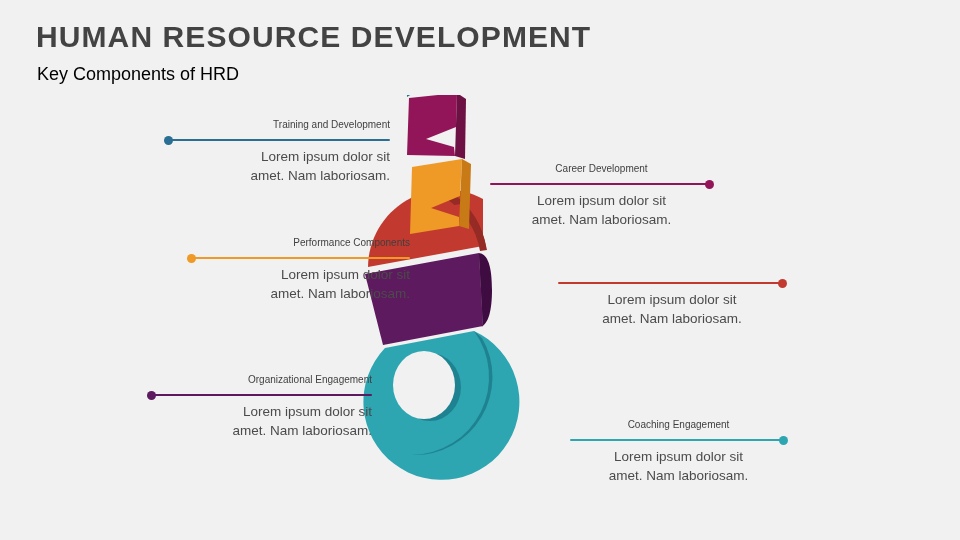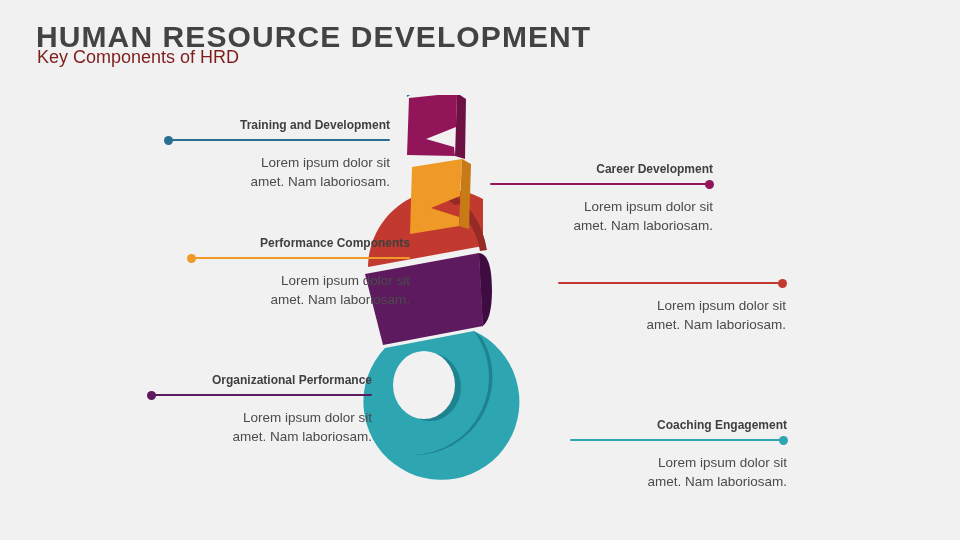--- a/index.html
+++ b/index.html
@@ -28,34 +28,34 @@
     top: 20px;
     font-size: 30px;
     font-weight: bold;
     letter-spacing: 1.1px;
     color: #434343;
     white-space: nowrap;
   }
   .subtitle {
     position: absolute;
     left: 37px;
-    top: 47px;
+    top: 64px;
     font-size: 18px;
     font-weight: normal;
-    color: #7f1d1d;
+    color: #000000;
     white-space: nowrap;
   }
 
   
   .callout {
     position: absolute;
   }
   .callout .c-title {
-    font-size: 12px;
-    font-weight: bold;
+    font-size: 10px;
+    font-weight: normal;
     color: #3f3f3f;
     white-space: nowrap;
     line-height: 18px;
   }
   .callout .c-rule {
     height: 2px;
     width: 100%;
     margin-top: 5px;
     position: relative;
     border-radius: 1px;
@@ -66,27 +66,27 @@
     height: 9px;
     border-radius: 50%;
     top: -3.5px;
   }
   .callout.left .c-dot  { left: -1px; }
   .callout.right .c-dot { right: -1px; }
   .callout .c-body {
     font-size: 13.5px;
     line-height: 19px;
     color: #4b4b4b;
-    margin-top: 12px;
+    margin-top: 6px;
     white-space: pre-line;
   }
   .callout.left  .c-title,
   .callout.left  .c-body { text-align: right; }
   .callout.right .c-title,
-  .callout.right .c-body { text-align: right; }
+  .callout.right .c-body { text-align: center; }
 
   
   #callout-training      { left: 165px; top: 116px; width: 225px; }
   #callout-career        { left: 490px; top: 160px; width: 223px; }
   #callout-performance   { left: 188px; top: 234px; width: 222px; }
   #callout-coaching      { left: 558px; top: 277px; width: 228px; }
   #callout-organizational{ left: 148px; top: 371px; width: 224px; }
   #callout-employee      { left: 570px; top: 416px; width: 217px; }
 
   
@@ -186,21 +186,21 @@
 
   <div class="callout right" id="callout-coaching">
     <div class="c-rule" style="background: rgb(194, 58, 47);">
       <span class="c-dot" style="background: rgb(194, 58, 47);"></span>
     </div>
     <div class="c-body">Lorem ipsum dolor sit
 amet. Nam laboriosam.</div>
   </div>
 
   <div class="callout left" id="callout-organizational">
-    <div class="c-title">Organizational Performance</div>
+    <div class="c-title">Organizational Engagement</div>
     <div class="c-rule" style="background: rgb(93, 26, 94);">
       <span class="c-dot" style="background: rgb(93, 26, 94);"></span>
     </div>
     <div class="c-body">Lorem ipsum dolor sit
 amet. Nam laboriosam.</div>
   </div>
 
   <div class="callout right" id="callout-employee">
     <div class="c-title">Coaching Engagement</div>
     <div class="c-rule" style="background: rgb(45, 166, 178);">

